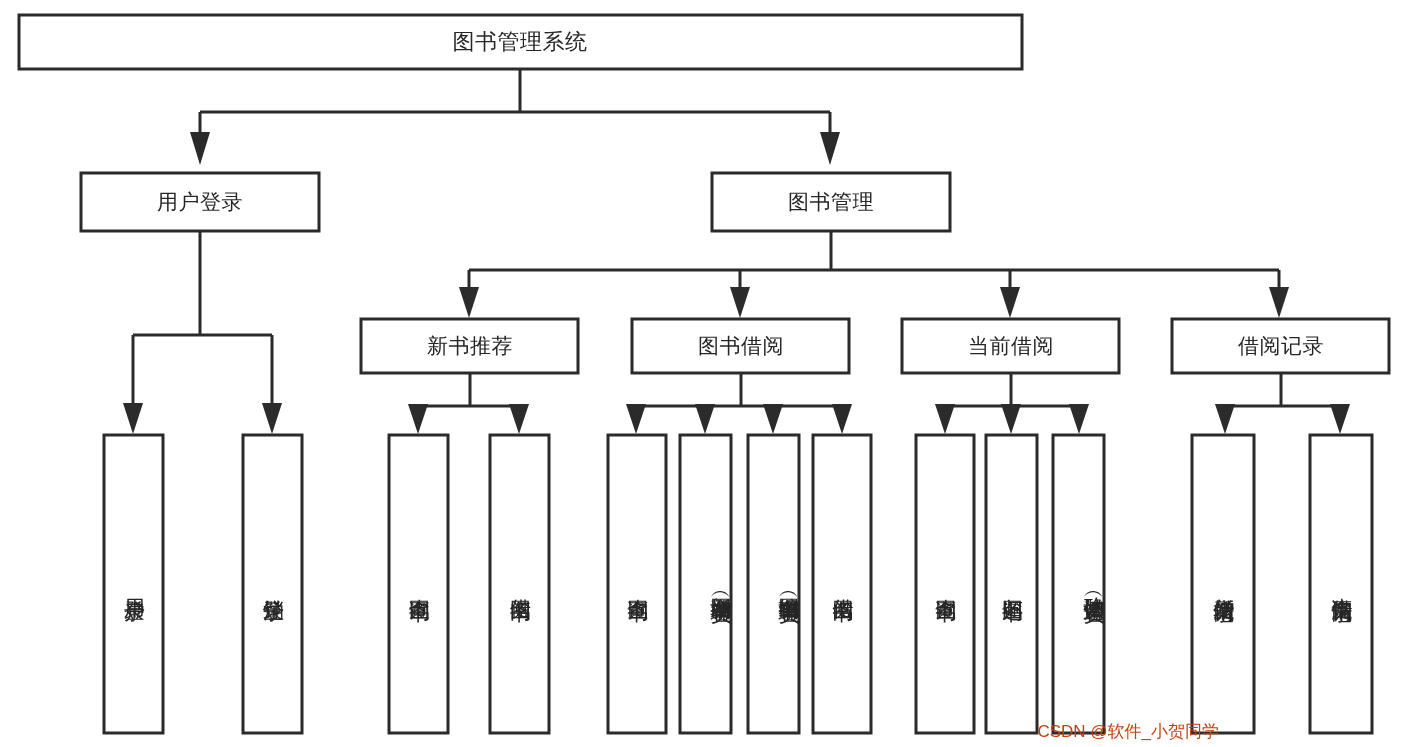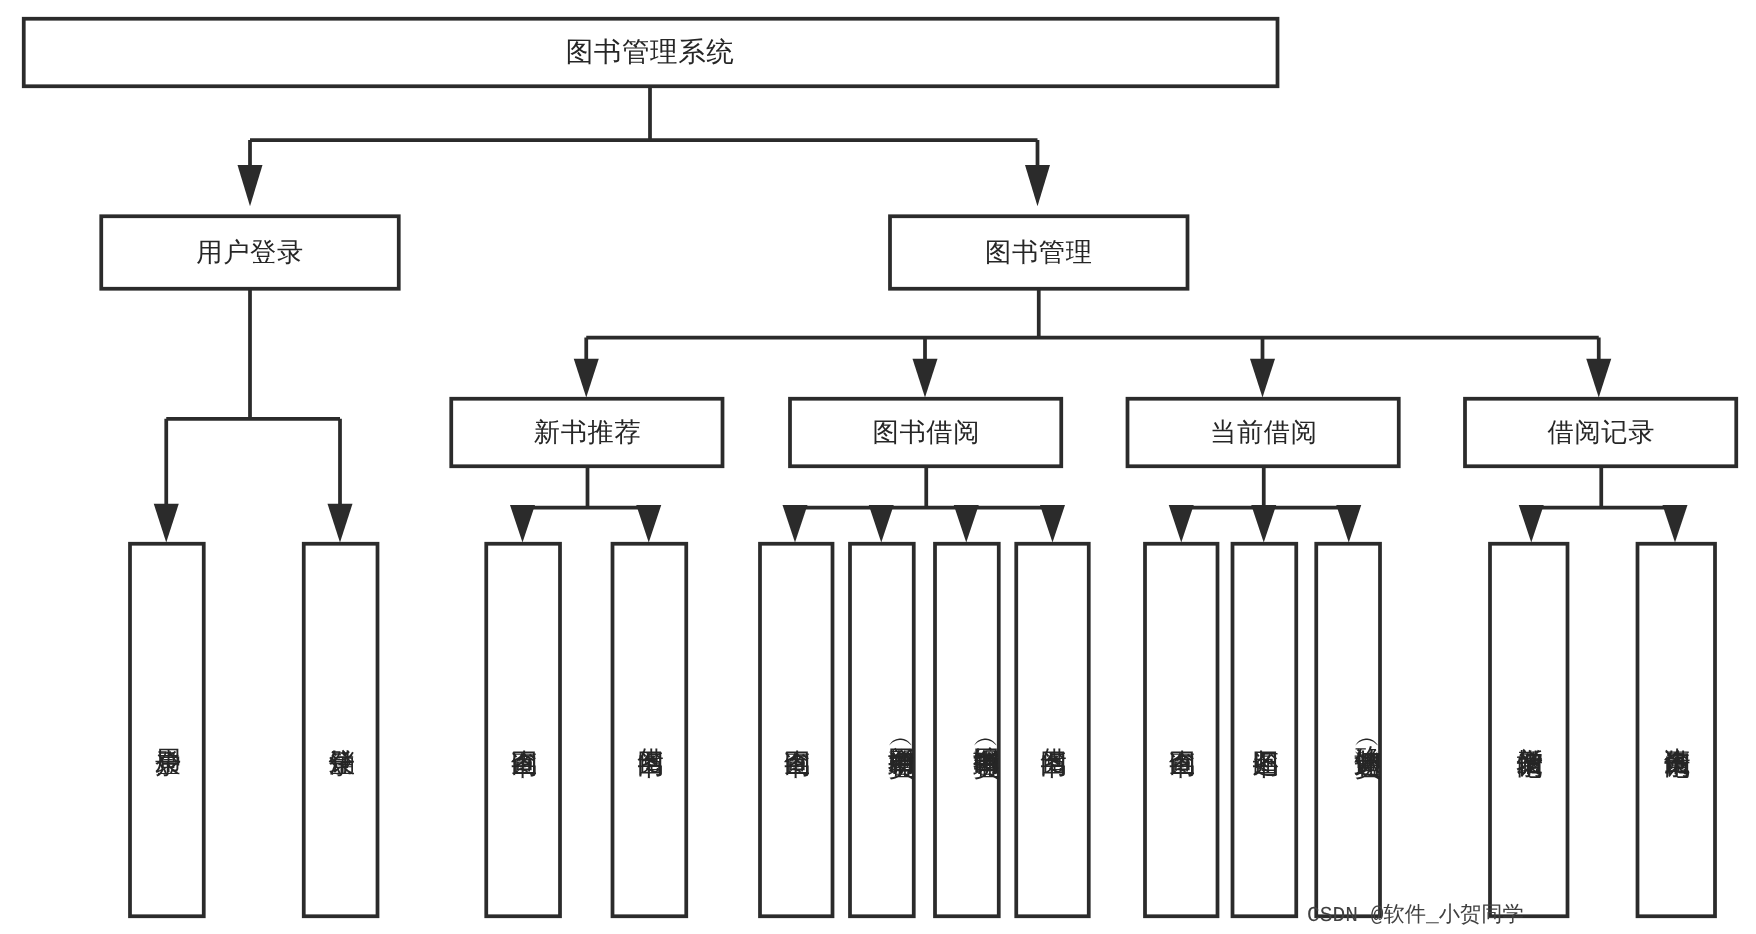--- a/index.html
+++ b/index.html
@@ -64,23 +64,23 @@
     letter-spacing: 1px;
     white-space: nowrap;
     text-align: center;
     pointer-events: none;
     user-select: none;
   }
   .watermark {
     position: absolute;
     right: 8px;
     bottom: 4px;
-    font-family: Liberation Mono, monospace;
+    font-family: Liberation Sans, sans-serif;
     font-size: 17px;
-    color: #404040;
+    color: #c2410c;
     white-space: nowrap;
     user-select: none;
   }
 </style>
 </head>
 <body>
 
 <div id="diagram-root">
 
   <svg class="diagram-canvas" viewBox="0 0 1405 747" xmlns="http://www.w3.org/2000/svg">

